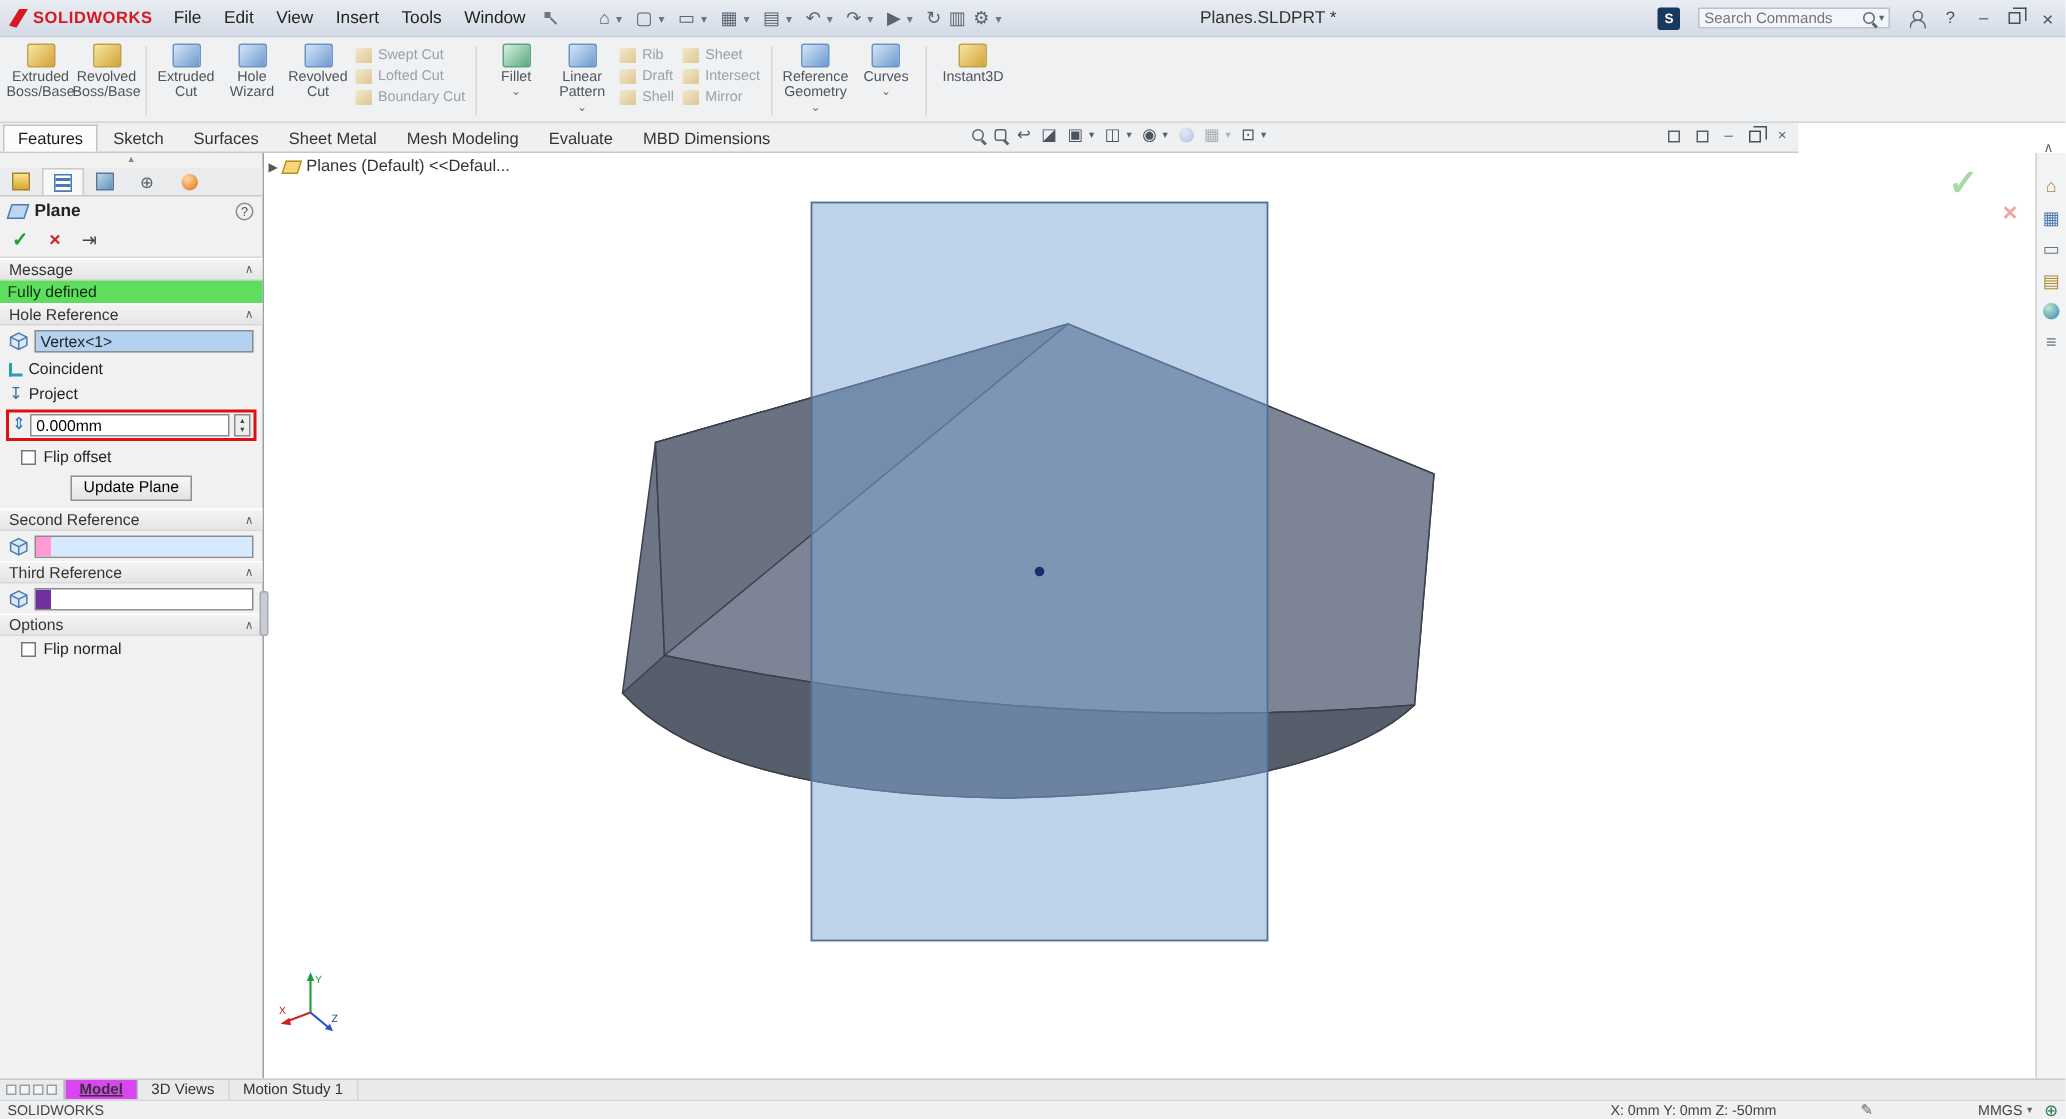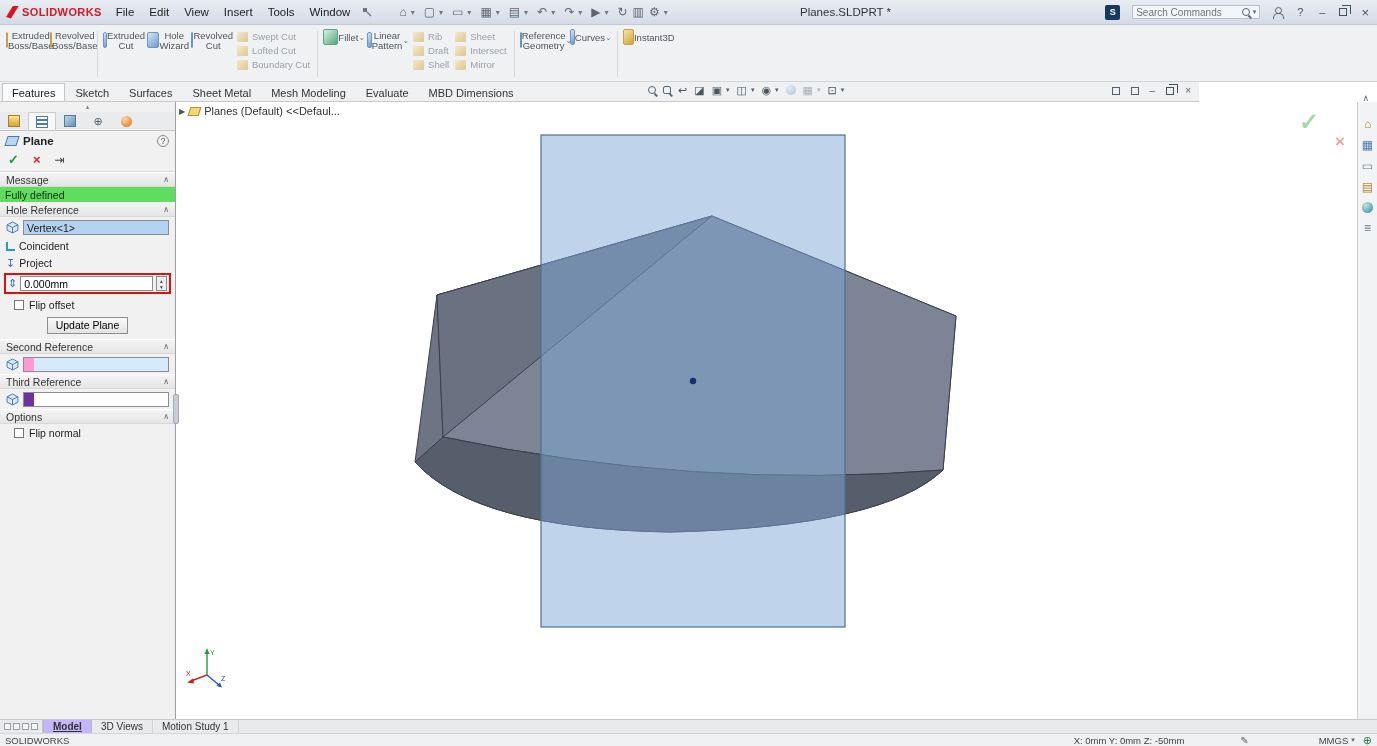--- a/index.html
+++ b/index.html
@@ -28,21 +28,21 @@
   .person::before{content:"";position:absolute;left:3px;top:0;width:5px;height:5px;border:1.2px solid #5a6573;border-radius:50%;}
   .person::after{content:"";position:absolute;left:1px;top:6px;width:9px;height:5px;border:1.2px solid #5a6573;border-bottom:none;border-radius:5px 5px 0 0;}
   .winbtn{font-size:11px;color:#43515f;padding:0 2px;}
   .resto{width:8px;height:8px;border:1.2px solid #43515f;position:relative;}
   .resto::before{content:"";position:absolute;left:2px;top:-4px;width:8px;height:8px;border:1.2px solid #43515f;border-bottom:none;border-left:none;}
 
   
   .ribbon{position:absolute;left:0;top:25px;width:1377px;height:57px;background:#f0f1f3;border-bottom:1px solid #d4d4d4;display:flex;align-items:stretch;padding:2px 0 0 6px;}
   .rgrp{display:flex;align-items:flex-start;gap:2px;}
   .rsep{width:1px;background:#d8d8d8;margin:4px 5px;}
-  .rbtn{width:42px;display:flex;align-items:center;padding-top:2px;cursor:default;}
+  .rbtn{width:42px;display:flex;flex-direction:column;align-items:center;padding-top:2px;cursor:default;}
   .ric{width:19px;height:16px;border-radius:2px;background:linear-gradient(135deg,#f7e6a2,#d3a338);border:1px solid #c3a04e;}
   .ric.ib{background:linear-gradient(135deg,#d4e5f6,#6d9bd0);border-color:#6d94c2;}
   .ric.it{background:linear-gradient(135deg,#d8f0e2,#55a87c);border-color:#61a381;}
   .rl{font-size:9.5px;line-height:1.08;color:#4f545a;text-align:center;margin-top:2px;}
   .rl span{display:block;}
   .rarrow{font-size:8px;color:#777;line-height:7px;}
   .rstack{display:flex;flex-direction:column;justify-content:flex-start;gap:3px;padding-top:4px;}
   .rsm{display:flex;align-items:center;gap:4px;font-size:9.5px;color:#9aa1a8;white-space:nowrap;padding:0 2px;}
   .rsm .ric-s{width:11px;height:10px;border-radius:1px;background:linear-gradient(135deg,#f2e3ab,#cfa345);opacity:.55;flex:none;}
   .ribbon-collapse{position:absolute;right:8px;top:68px;font-size:9px;color:#666;}
@@ -110,21 +110,21 @@
   .taskpane .ti{font-size:12px;line-height:12px;}
   .tp-home{color:#b08a2e;}
   .tp-lib{color:#4a7ab0;}
   .tp-ball{width:11px;height:11px;border-radius:50%;background:radial-gradient(circle at 35% 30%,#bfe8cf,#2e7fb8);}
 
   
   .bottombar{position:absolute;left:0;bottom:13px;height:14px;width:1377px;background:#e8eaec;border-top:1px solid #c9c9c9;display:flex;align-items:stretch;}
   .splitgrp{display:flex;align-items:center;gap:2px;padding:0 4px;border-right:1px solid #c2c5c9;}
   .splitgrp i{width:7px;height:7px;border:1px solid #9aa0a6;background:#f4f5f6;}
   .btab{padding:0 9px;font-size:10px;color:#333;display:flex;align-items:center;border-right:1px solid #d2d5d9;}
-  .btab.active{background:#c4b5fd;font-weight:bold;border-right:1px solid #b5b9be;border-left:1px solid #b5b9be;text-decoration:underline;}
+  .btab.active{background:#d946ef;font-weight:bold;border-right:1px solid #b5b9be;border-left:1px solid #b5b9be;text-decoration:underline;}
   .statusbar{position:absolute;left:0;bottom:0;height:13px;width:1377px;background:#eef0f2;border-top:1px solid #d6d6d6;display:flex;align-items:center;font-size:9.5px;color:#444;padding:0 5px;}
   .sb-right{margin-left:auto;display:flex;align-items:center;gap:8px;}
   .sb-coords{margin-right:48px;}
   .sb-pencil{color:#666;font-size:10px;margin-right:62px;}
   .sb-units{display:flex;align-items:center;gap:3px;}
   .sb-units .dd{font-size:7px;color:#666;}
   .sb-globe{color:#2a7a4a;font-size:11px;}
 </style>
 </head>
 <body>

